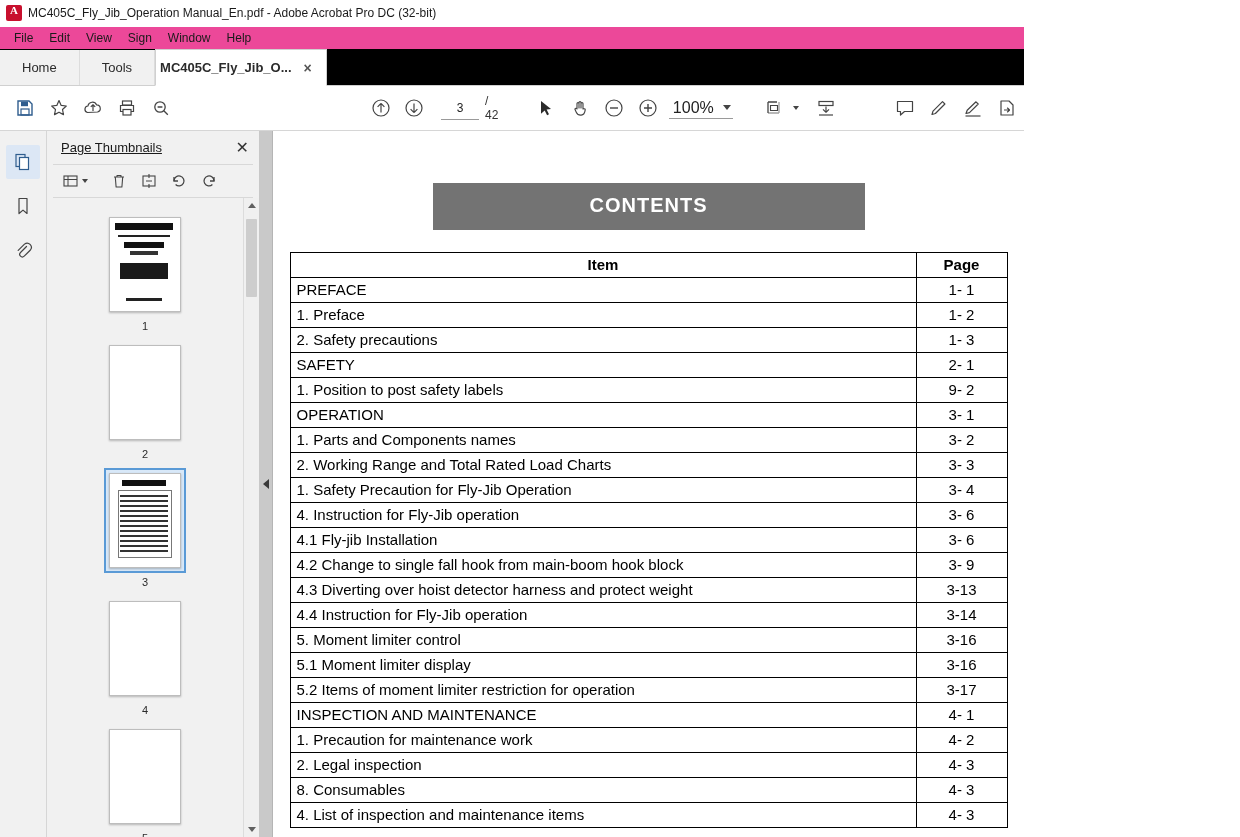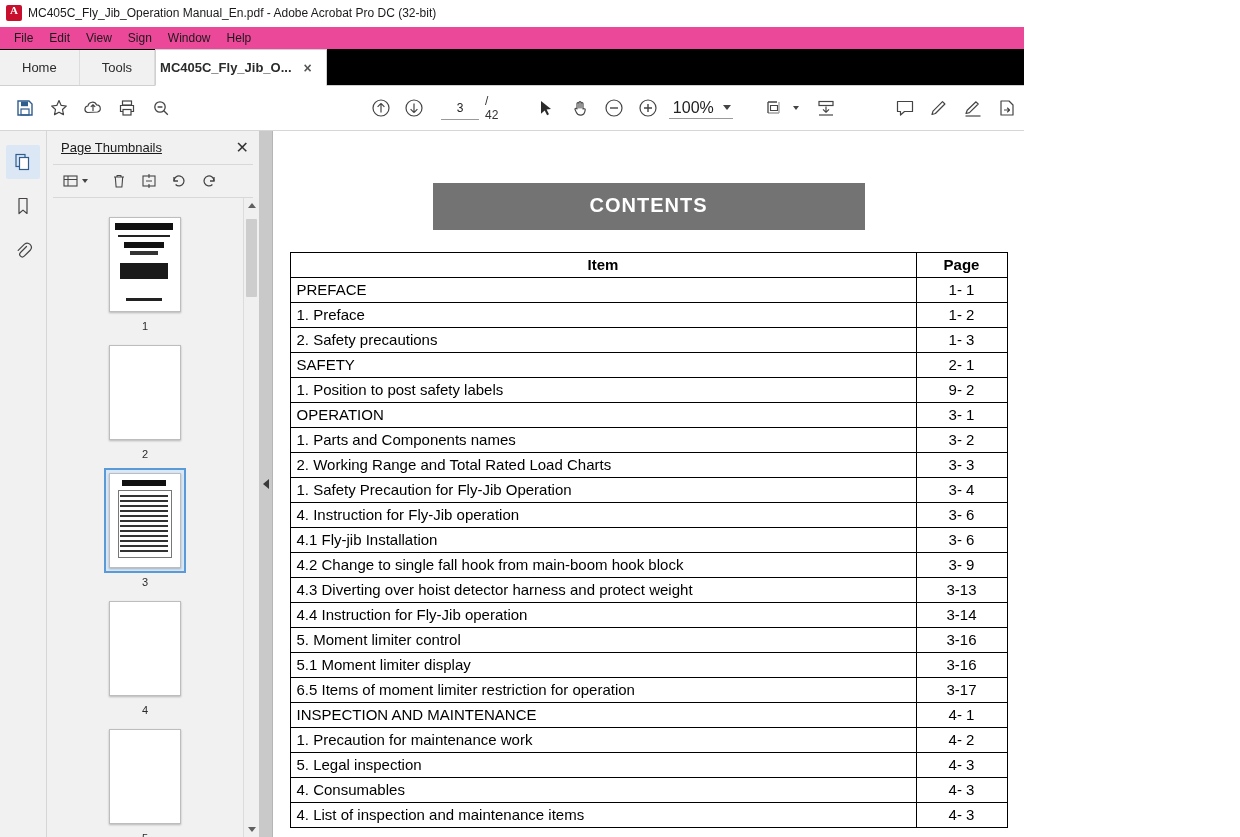--- a/index.html
+++ b/index.html
@@ -779,37 +779,37 @@
               </tr>
             <tr>
                 <td class="lvl1">5. Moment limiter control</td>
                 <td class="page-col">3-16</td>
               </tr>
             <tr>
                 <td class="lvl2">5.1 Moment limiter display</td>
                 <td class="page-col">3-16</td>
               </tr>
             <tr>
-                <td class="lvl2">6.5  Items of moment limiter restriction for operation</td>
+                <td class="lvl2">5.2  Items of moment limiter restriction for operation</td>
                 <td class="page-col">3-17</td>
               </tr>
             <tr>
                 <td class="sec">INSPECTION AND MAINTENANCE</td>
                 <td class="page-col">4- 1</td>
               </tr>
             <tr>
                 <td class="lvl1">1. Precaution for maintenance work</td>
                 <td class="page-col">4- 2</td>
               </tr>
             <tr>
-                <td class="lvl1">5. Legal inspection</td>
+                <td class="lvl1">2. Legal inspection</td>
                 <td class="page-col">4- 3</td>
               </tr>
             <tr>
-                <td class="lvl1">4. Consumables</td>
+                <td class="lvl1">8. Consumables</td>
                 <td class="page-col">4- 3</td>
               </tr>
             <tr>
                 <td class="lvl1">4. List of inspection and maintenance items</td>
                 <td class="page-col">4- 3</td>
               </tr>
 
           </tbody>
         </table>
       </div>

